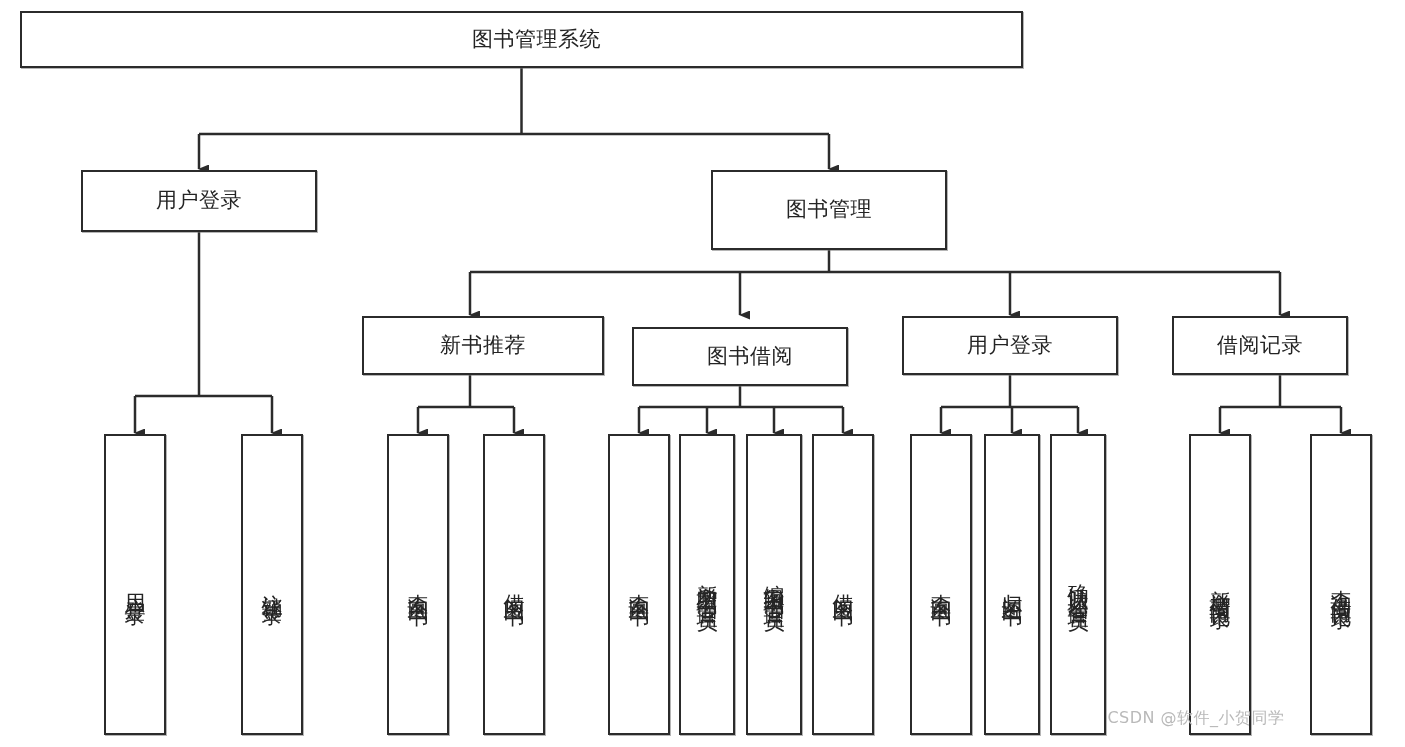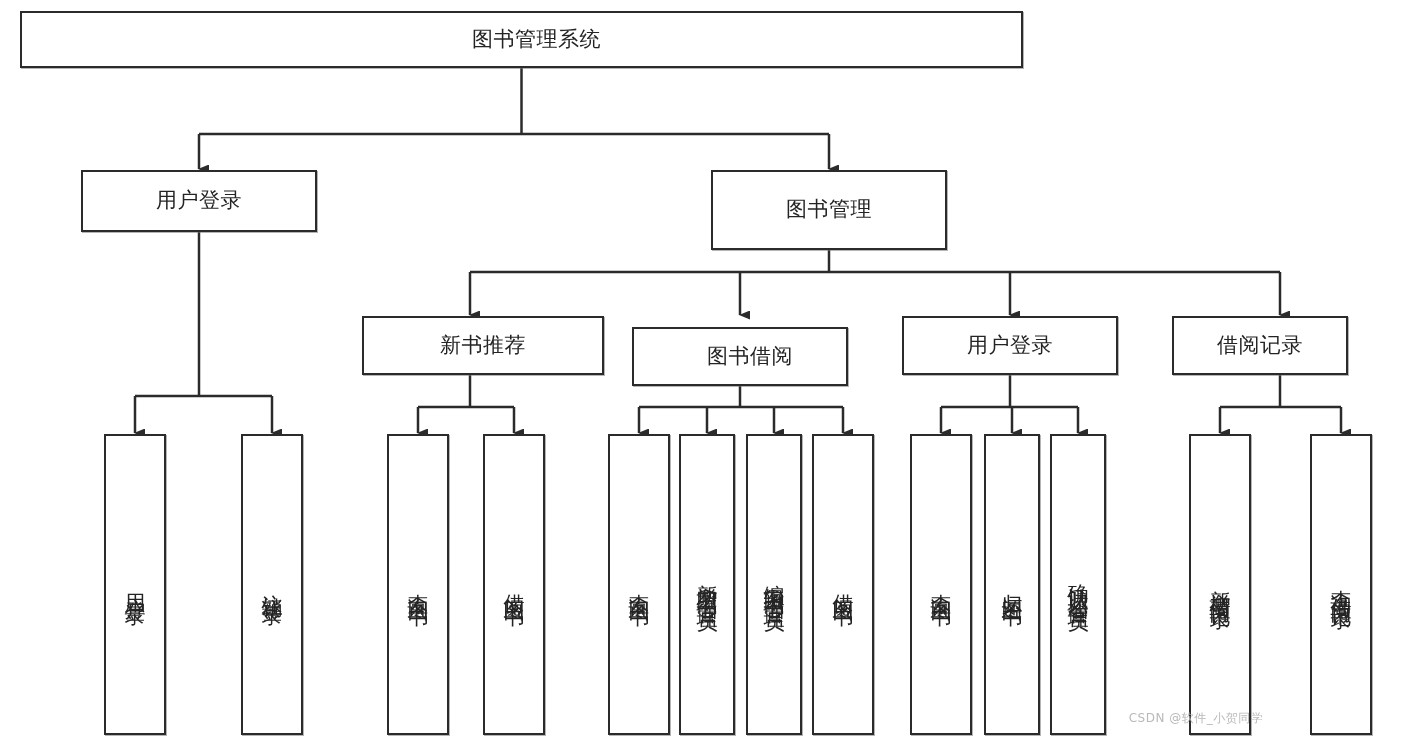--- a/index.html
+++ b/index.html
@@ -53,21 +53,21 @@
   .connector-layer {
     position: absolute;
     left: 0;
     top: 0;
     width: 1405px;
     height: 747px;
     pointer-events: none;
   }
   .watermark {
     position: absolute;
-    font-size: 12px;
+    font-size: 16px;
     color: #b9b9b9;
     white-space: nowrap;
     letter-spacing: 0.5px;
   }
 </style>
 </head>
 <body>
 
 <div id="diagram-root">
   <svg class="connector-layer" id="connector-layer" width="1405" height="747" viewBox="0 0 1405 747" xmlns="http://www.w3.org/2000/svg">

